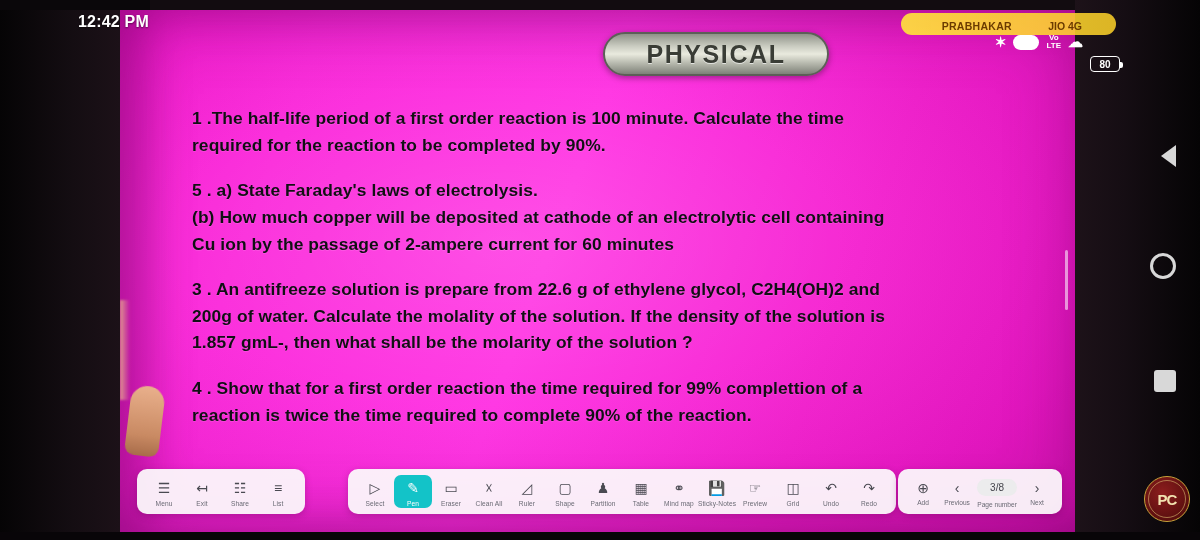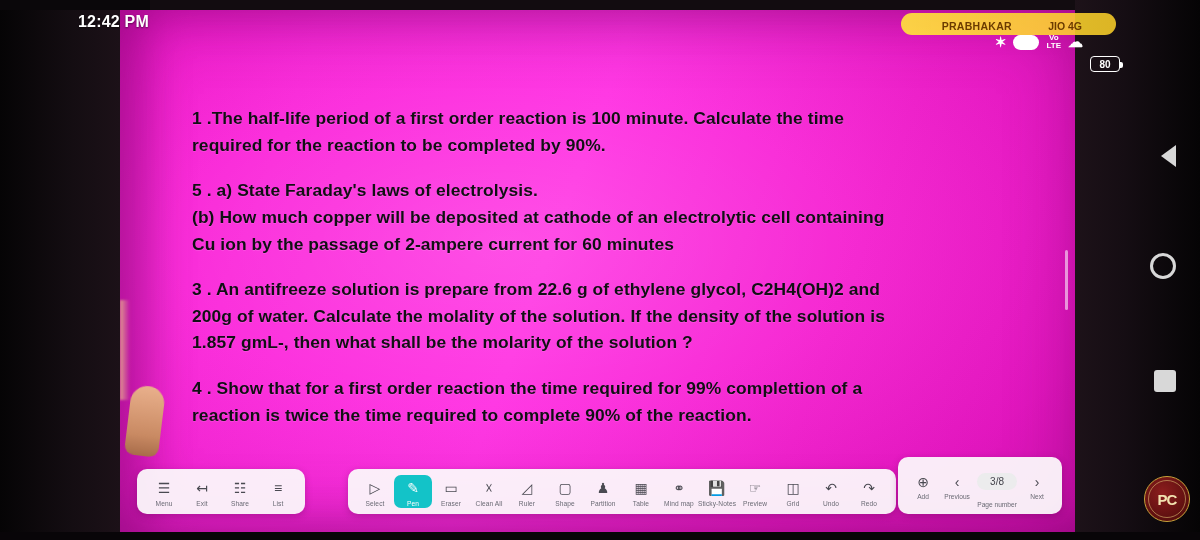--- a/index.html
+++ b/index.html
@@ -177,21 +177,21 @@
     background: #13c3c8;
   }
   .tool.active .glyph, .tool.active .lbl { color: #fff; }
 
   .pager {
     display: flex; align-items: center; gap: 2px;
   }
   .page-pill {
     background: #ececed; border-radius: 9px;
     padding: 3px 13px; font-size: 10px; color: #44444c;
-    margin: 10px 3px;
+    margin: 4px 3px;
   }
   .pg-btn {
     width: 34px; display:flex; flex-direction:column; align-items:center; gap:2px;
     padding: 3px 0 1px; cursor:pointer;
   }
   .pg-btn .glyph { color:#4a4a52; font-size: 14px; height:18px; display:flex; align-items:center;}
   .pg-btn .lbl { font-size: 6.6px; color:#6a6a74; }
 
   
   .navbtn { position: absolute; right: 24px; z-index: 35; }
@@ -242,20 +242,23 @@
 </style>
 </head>
 <body>
 
 <div id="screen">
 
   <div class="board">
     <div class="board-glow"></div>
     <div class="board-vignette"></div>
 
+    <div class="title-plaque">
+      <span>PHYSICAL</span>
+    </div>
 
     <div class="content">
       <div class="q">
         <span class="line">1 .The half-life period of a first order reaction is 100 minute. Calculate the time</span>
         <span class="line">required for the reaction to be completed by 90%.</span>
       </div>
       <div class="q">
         <span class="line">5 . a) State Faraday's laws of electrolysis.</span>
         <span class="line"> (b) How much copper will be deposited at cathode of an electrolytic cell containing</span>
         <span class="line">Cu ion by the passage of 2-ampere current for 60 minutes</span>

